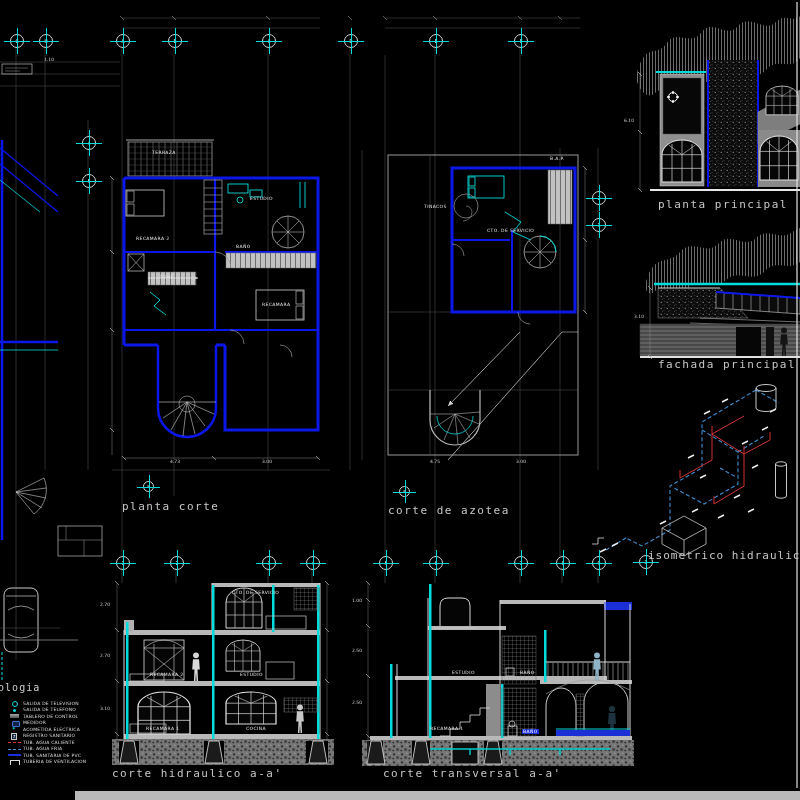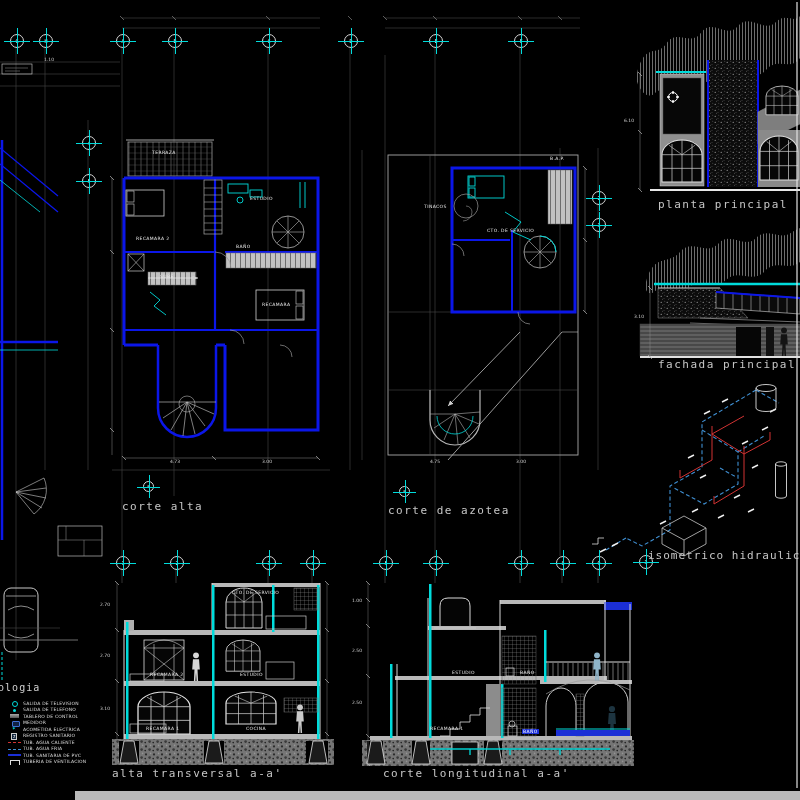--- a/index.html
+++ b/index.html
@@ -392,27 +392,27 @@
 <div class="bub sm" style="left:143px;top:481px">
       <span>a</span>
     </div>
 <div class="bub sm" style="left:399px;top:486px">
       <span>a</span>
     </div>
 <div class="bub" style="left:639px;top:555px">
       <span>3</span>
     </div>
 
-<div class="h" style="left:122px;top:500px">corte alta</div>
+<div class="h" style="left:122px;top:500px">planta corte</div>
 <div class="h" style="left:388px;top:504px">corte de azotea</div>
 <div class="h" style="left:658px;top:198px">planta principal</div>
 <div class="h" style="left:658px;top:358px">fachada principal</div>
 <div class="h" style="left:648px;top:549px;letter-spacing:1px">isometrico hidraulico</div>
-<div class="h" style="left:112px;top:767px">alta transversal a-a'</div>
-<div class="h" style="left:383px;top:767px">corte longitudinal a-a'</div>
+<div class="h" style="left:112px;top:767px">corte hidraulico a-a'</div>
+<div class="h" style="left:383px;top:767px">corte transversal a-a'</div>
 
 <div class="tl" style="left:152px;top:150px">TERRAZA</div>
 <div class="tl" style="left:136px;top:236px">RECAMARA 2</div>
 <div class="tl" style="left:250px;top:196px">ESTUDIO</div>
 <div class="tl" style="left:236px;top:244px">BAÑO</div>
 <div class="tl" style="left:262px;top:302px">RECAMARA</div>
 <div class="tl" style="left:160px;top:274px">SUBE</div>
 <div class="tl" style="left:487px;top:228px">CTO. DE SERVICIO</div>
 <div class="tl" style="left:424px;top:204px">TINACOS</div>
 <div class="tl" style="left:550px;top:156px">B.A.P.</div>

